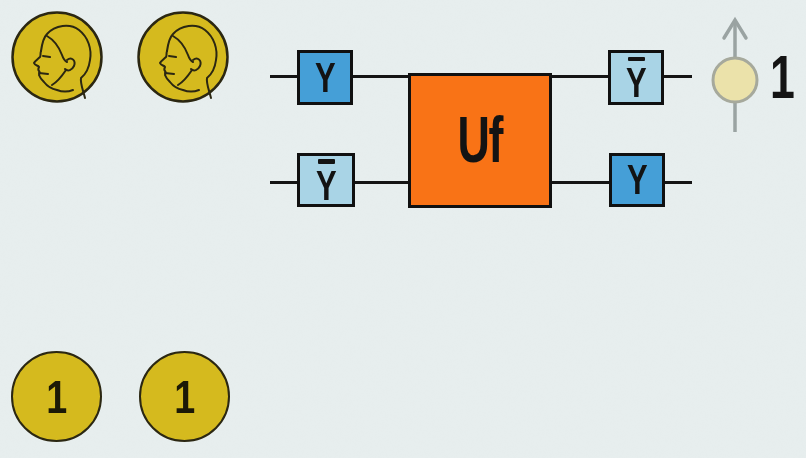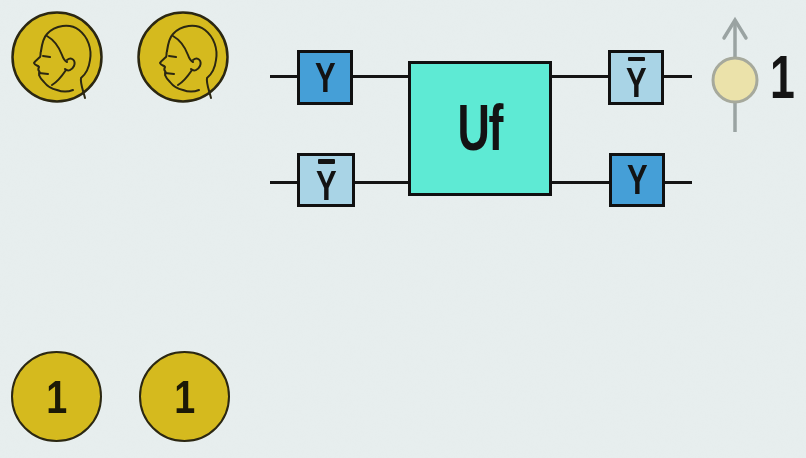--- a/index.html
+++ b/index.html
@@ -119,21 +119,21 @@
   <div class="wire w-b4"></div>
 
   <div class="gate pos-g0" style="background-color: rgb(69, 159, 215);">
 
     <span class="glabel">Y</span>
   </div>
   <div class="gate pos-g1" style="background-color: rgb(169, 212, 230);">
     <span class="bar"></span>
     <span class="glabel">Y</span>
   </div>
-  <div class="gate gate-uf" style="background-color: #5eead4;">
+  <div class="gate gate-uf" style="background-color: #f97316; margin-top: 12px;">
     <span class="glabel">Uf</span>
   </div>
   <div class="gate pos-g3" style="background-color: rgb(169, 212, 230);">
     <span class="bar"></span>
     <span class="glabel">Y</span>
   </div>
   <div class="gate pos-g4" style="background-color: rgb(69, 159, 215);">
 
     <span class="glabel">Y</span>
   </div>

